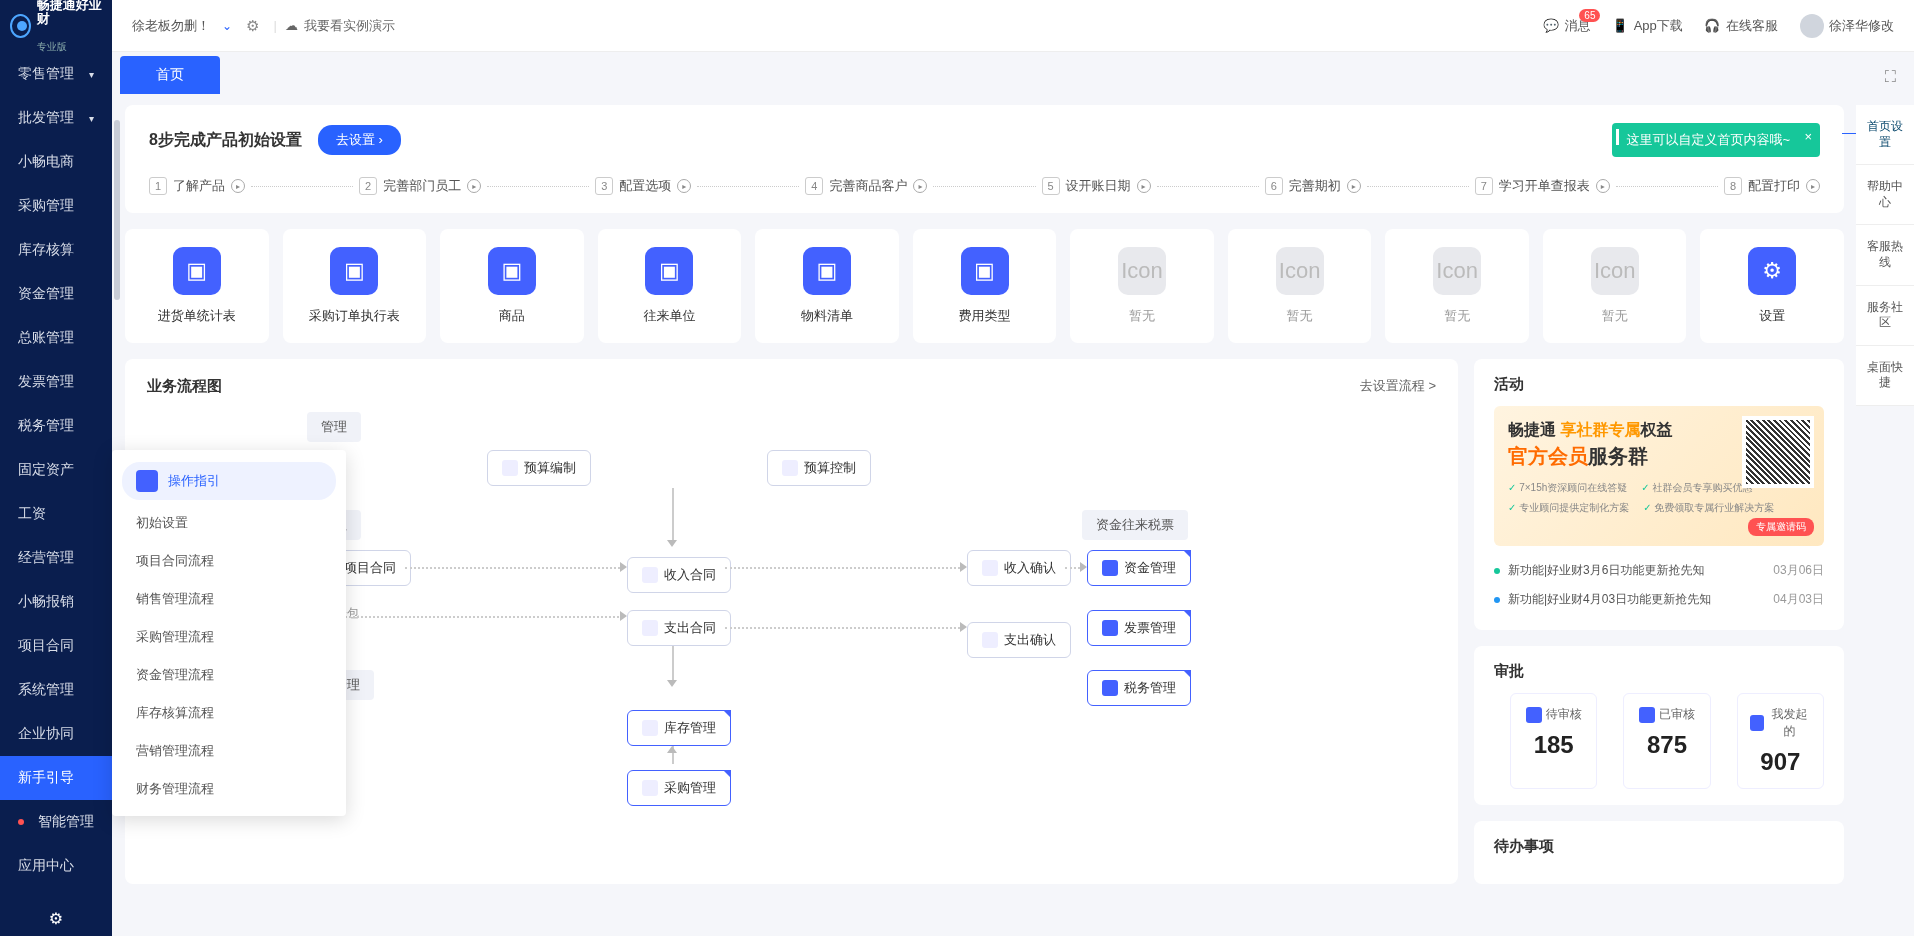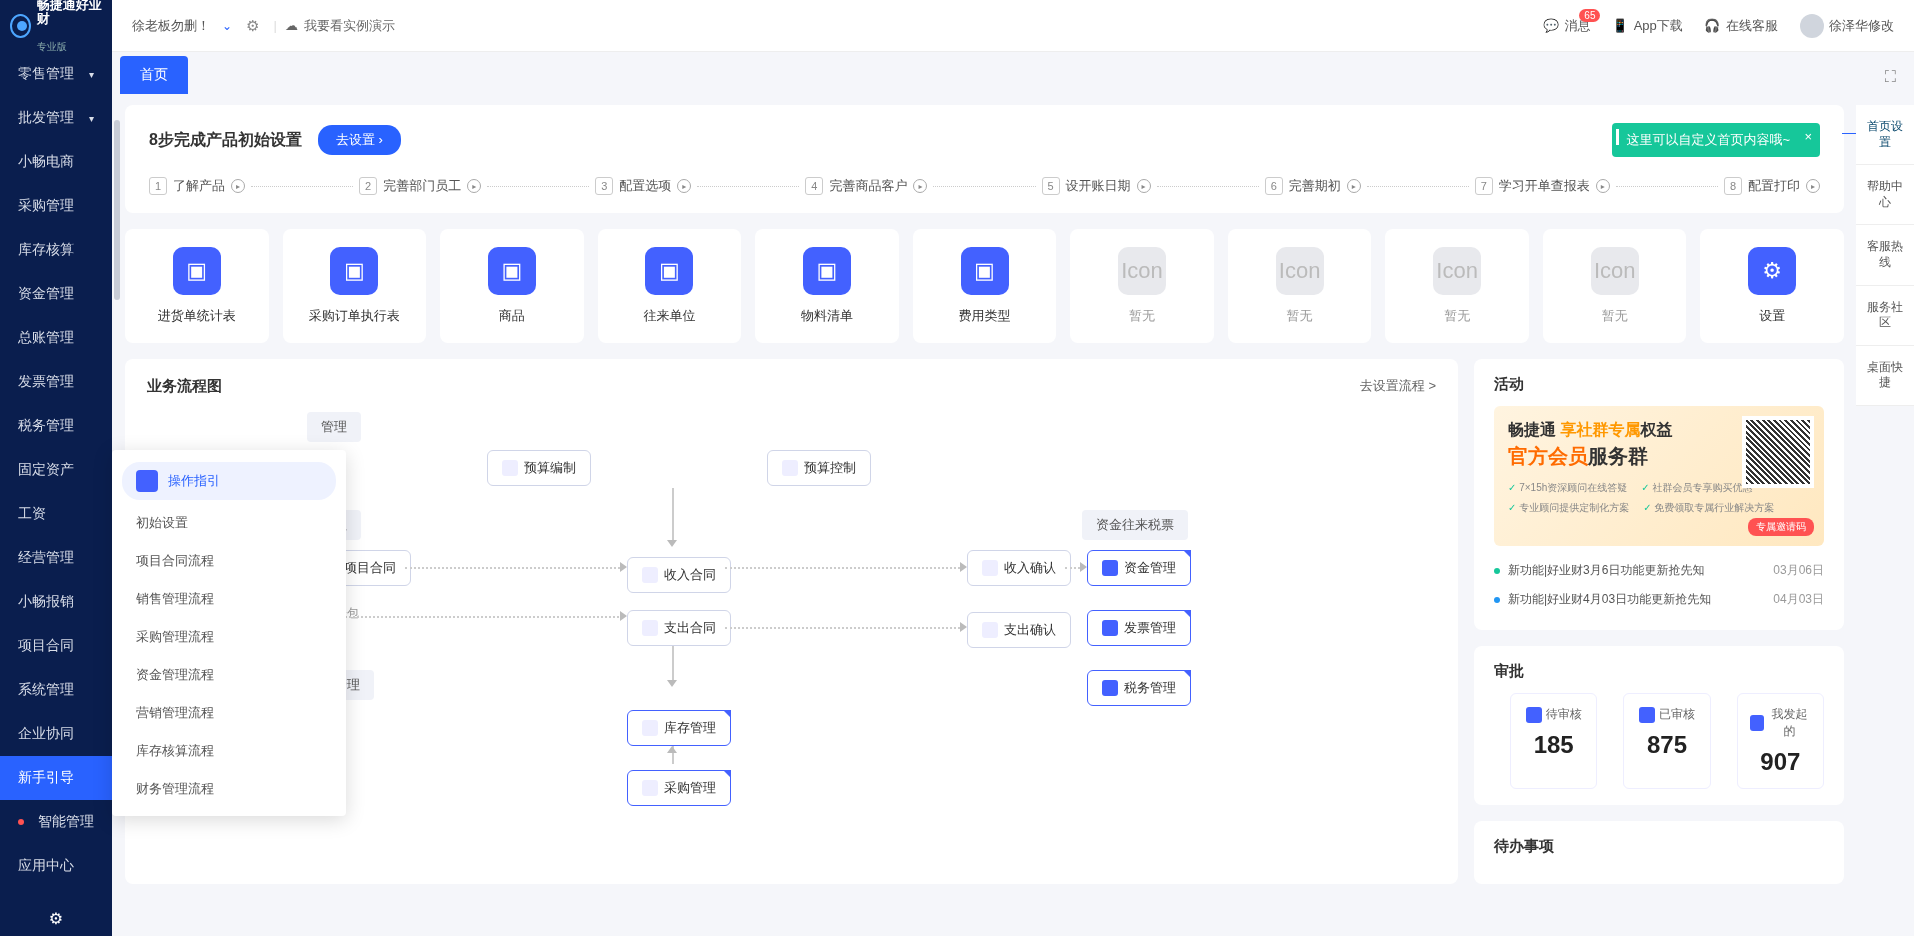--- a/index.html
+++ b/index.html
@@ -21,21 +21,21 @@
 .tenant-select { color:#555; font-size:13px; display:flex; align-items:center; gap:12px; }
 .tenant-caret { color:#2962ff; font-size:12px; }
 .tb-gear { color:#888; font-size:15px; margin:0 14px; }
 .demo-link { color:#666; display:flex; align-items:center; gap:6px; margin-left:8px; }
 .topbar-right { margin-left:auto; display:flex; align-items:center; gap:22px; color:#555; }
 .tb-item { display:flex; align-items:center; gap:5px; cursor:pointer; position:relative; }
 .badge { position:absolute; top:-8px; right:-10px; background:#ff5252; color:#fff; font-size:10px; padding:1px 5px; border-radius:8px; }
 .avatar { width:24px; height:24px; background:#d0d5dd; border-radius:50%; }
 
 .tabs { position:absolute; left:112px; top:52px; right:0; height:42px; background:#f5f6fa; display:flex; align-items:flex-end; padding-left:8px; }
-.tab { padding:10px 20px; background:#2962ff; color:#fff; border-radius:4px 4px 0 0; font-size:14px; }
+.tab { padding:10px 36px; background:#2962ff; color:#fff; border-radius:4px 4px 0 0; font-size:14px; }
 .expand { margin-left:auto; margin-right:10px; color:#888; font-size:16px; padding:8px; cursor:pointer; }
 
 .content { position:absolute; left:125px; top:105px; right:70px; bottom:0; overflow:hidden; }
 
 .setup-card { background:#fff; border-radius:8px; padding:18px 24px; margin-bottom:16px; }
 .setup-head { display:flex; align-items:center; gap:16px; margin-bottom:20px; }
 .setup-title { font-size:16px; font-weight:bold; }
 .btn-primary { background:#2962ff; color:#fff; border:none; padding:6px 18px; border-radius:14px; font-size:13px; cursor:pointer; }
 .tip { margin-left:auto; background:#16c79a; color:#fff; padding:8px 30px 8px 14px; border-radius:4px; position:relative; font-size:13px; }
 .tip::before { content:""; position:absolute; left:4px; top:6px; width:3px; height:16px; background:#fff; }
@@ -386,21 +386,21 @@
         <div class="line-v" style="left:182px;top:176px;height:30px;border-left:2px dotted #ccc"></div>
         <div class="line-h" style="left:182px;top:206px;width:290px"></div>
           <div class="arrow-r" style="left:473px;top:201px"></div>
 
         <div class="node" style="left:480px;top:200px">
             <span class="node-ic"></span>
             <span>支出合同</span>
           </div>
         <div class="line-h" style="left:578px;top:217px;width:235px"></div>
           <div class="arrow-r" style="left:813px;top:212px"></div>
-        <div class="node" style="left:820px;top:202px">
+        <div class="node" style="left:820px;top:212px">
             <span class="node-ic"></span>
             <span>支出确认</span>
           </div>
         <div class="node accent" style="left:940px;top:200px">
             <span class="node-ic blue"></span>
             <span>发票管理</span>
             <span class="corner"></span>
           </div>
 
         <div class="line-v" style="left:525px;top:236px;height:36px"></div>
@@ -505,19 +505,19 @@
   <div class="popup-item active">
     <span class="pop-ic"></span>
     <span>操作指引</span>
   </div>
   <div id="popitems">
       <div class="popup-item">初始设置</div>
       <div class="popup-item">项目合同流程</div>
       <div class="popup-item">销售管理流程</div>
       <div class="popup-item">采购管理流程</div>
       <div class="popup-item">资金管理流程</div>
+      <div class="popup-item">库存核算流程</div>
       <div class="popup-item">营销管理流程</div>
-      <div class="popup-item">库存核算流程</div>
       <div class="popup-item">财务管理流程</div>
     </div>
 </div>
 
 <div class="set3">设3</div>
 
 </body></html>

